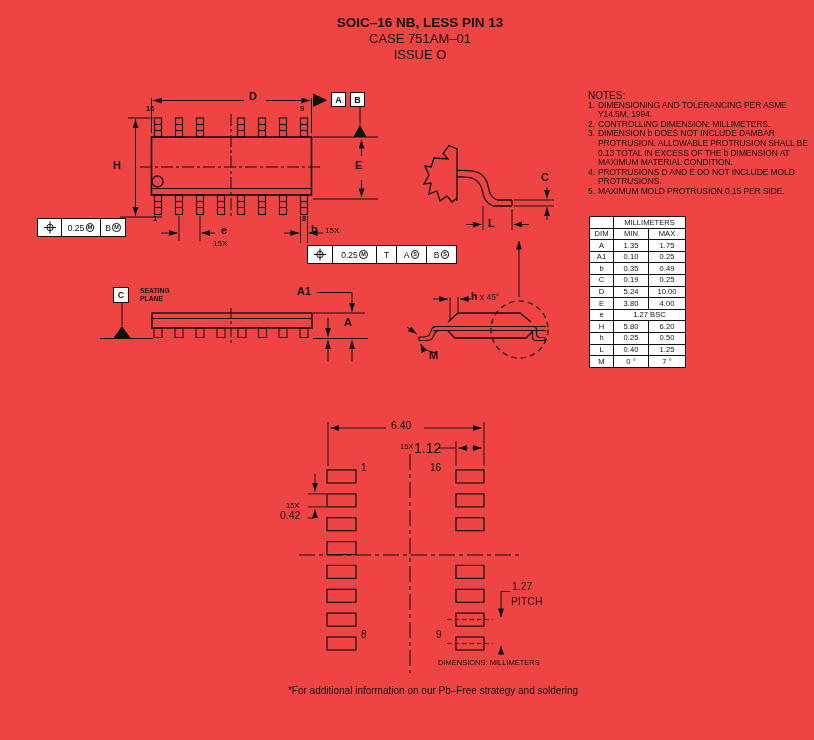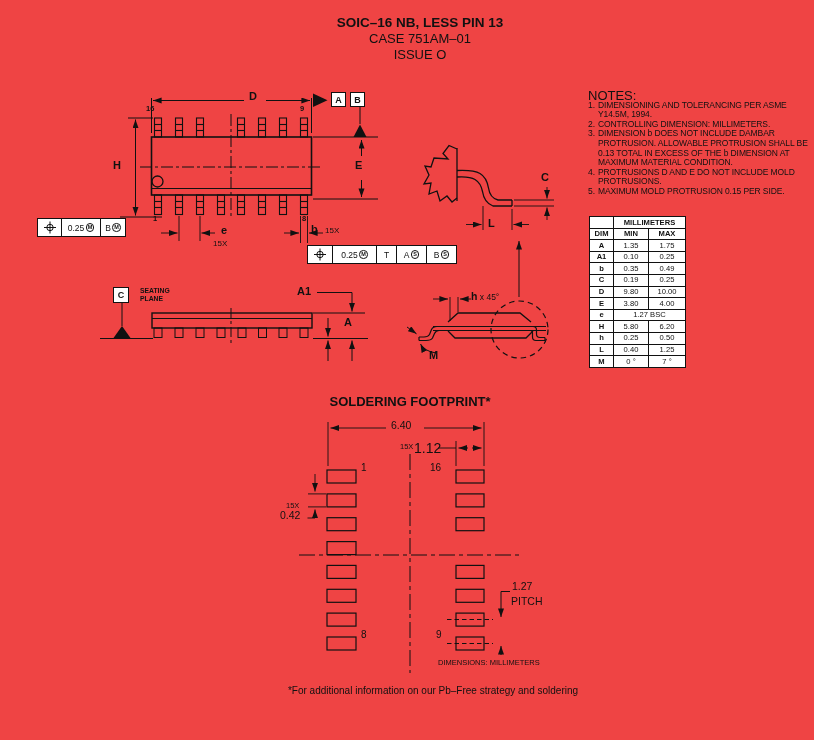--- a/index.html
+++ b/index.html
@@ -13,21 +13,21 @@
        font-weight:bold;background:#fff;box-sizing:border-box}
   .fcf{position:absolute;display:flex;border:1.2px solid #111;background:#fff;height:19px;box-sizing:border-box}
   .fcf .cell{display:flex;align-items:center;justify-content:center;border-left:1.2px solid #111;
              font-size:8.5px;gap:1.5px;padding:0 2px;box-sizing:border-box}
   .fcf .cell:first-child{border-left:none}
   .circ{display:inline-flex;width:8.5px;height:8.5px;border:1px solid #111;border-radius:50%;
         font-size:5.5px;line-height:1;align-items:center;justify-content:center;font-weight:bold;box-sizing:border-box}
   table.dimtab{position:absolute;left:589px;top:216px;border-collapse:collapse;background:#fff}
   table.dimtab td{border:1.2px solid #111;text-align:center;padding:0;height:10.6px;
                   font-size:7.6px;line-height:1;font-family:"Liberation Sans",sans-serif}
-  table.dimtab td.hd{font-weight:bold}
+  table.dimtab td.hd{font-weight:normal}
   .nline{display:flex;font-size:8.5px;line-height:9.6px;letter-spacing:-0.1px}
   .nnum{width:10px;flex:none}
   .ntext{flex:1}
 </style>
 </head>
 <body>
 
 <div id="canvas">
 
   <svg class="draw" width="814" height="740" viewBox="0 0 814 740">
@@ -250,21 +250,21 @@
     </g>
   </svg>
 
   <div class="lbl ctr" style="left:260px;top:16px;width:320px">
     <div class="b" style="font-size:13.5px">SOIC–16 NB, LESS PIN 13</div>
     <div style="font-size:13px;margin-top:2px">CASE 751AM–01</div>
     <div style="font-size:13px;margin-top:2px">ISSUE O</div>
   </div>
 
   <div class="lbl" style="left:588px;top:91px;width:226px">
-    <div style="font-size:13px;line-height:9.6px">NOTES:</div>
+    <div style="font-size:10px;line-height:9.6px">NOTES:</div>
     <div class="nline">
         <span class="nnum">1.</span>
         <span class="ntext">DIMENSIONING AND TOLERANCING PER ASME</span>
       </div>
     <div class="nline">
         <span class="nnum"></span>
         <span class="ntext">Y14.5M, 1994.</span>
       </div>
     <div class="nline">
         <span class="nnum">2.</span>
@@ -331,21 +331,21 @@
           <td>0.35</td>
           <td>0.49</td>
         </tr>
     <tr>
           <td class="hd">C</td>
           <td>0.19</td>
           <td>0.25</td>
         </tr>
     <tr>
           <td class="hd">D</td>
-          <td>9.80</td>
+          <td>5.24</td>
           <td>10.00</td>
         </tr>
     <tr>
           <td class="hd">E</td>
           <td>3.80</td>
           <td>4.00</td>
         </tr>
     <tr>
           <td class="hd">e</td>
           <td colspan="2">1.27 BSC</td>
@@ -437,21 +437,20 @@
   <div class="lbl b" style="left:344px;top:317px;font-size:11px">A</div>
 
   <div class="lbl b" style="left:541px;top:172px;font-size:11px">C</div>
   <div class="lbl b" style="left:488px;top:218px;font-size:11px">L</div>
   <div class="lbl" style="left:471px;top:291px;font-size:8.5px">
     <span class="b" style="font-size:10.5px">h</span>
     <span>x 45°</span>
   </div>
   <div class="lbl b" style="left:429px;top:350px;font-size:11px">M</div>
 
-  <div class="lbl ctr b" style="left:260px;top:395px;width:300px;font-size:13px">SOLDERING FOOTPRINT*</div>
   <div class="lbl" style="left:391px;top:420px;font-size:10.5px">6.40</div>
   <div class="lbl" style="left:400px;top:442.5px;font-size:7.5px">15X</div>
   <div class="lbl" style="left:414px;top:441px;font-size:14px">1.12</div>
   <div class="lbl" style="left:286px;top:502px;font-size:7.5px">15X</div>
   <div class="lbl" style="left:280px;top:510px;font-size:10.5px">0.42</div>
   <div class="lbl" style="left:361px;top:463px;font-size:10px">1</div>
   <div class="lbl" style="left:430px;top:463px;font-size:10px">16</div>
   <div class="lbl" style="left:361px;top:630px;font-size:10px">8</div>
   <div class="lbl" style="left:436px;top:630px;font-size:10px">9</div>
   <div class="lbl" style="left:512px;top:581px;font-size:10.5px">1.27</div>

